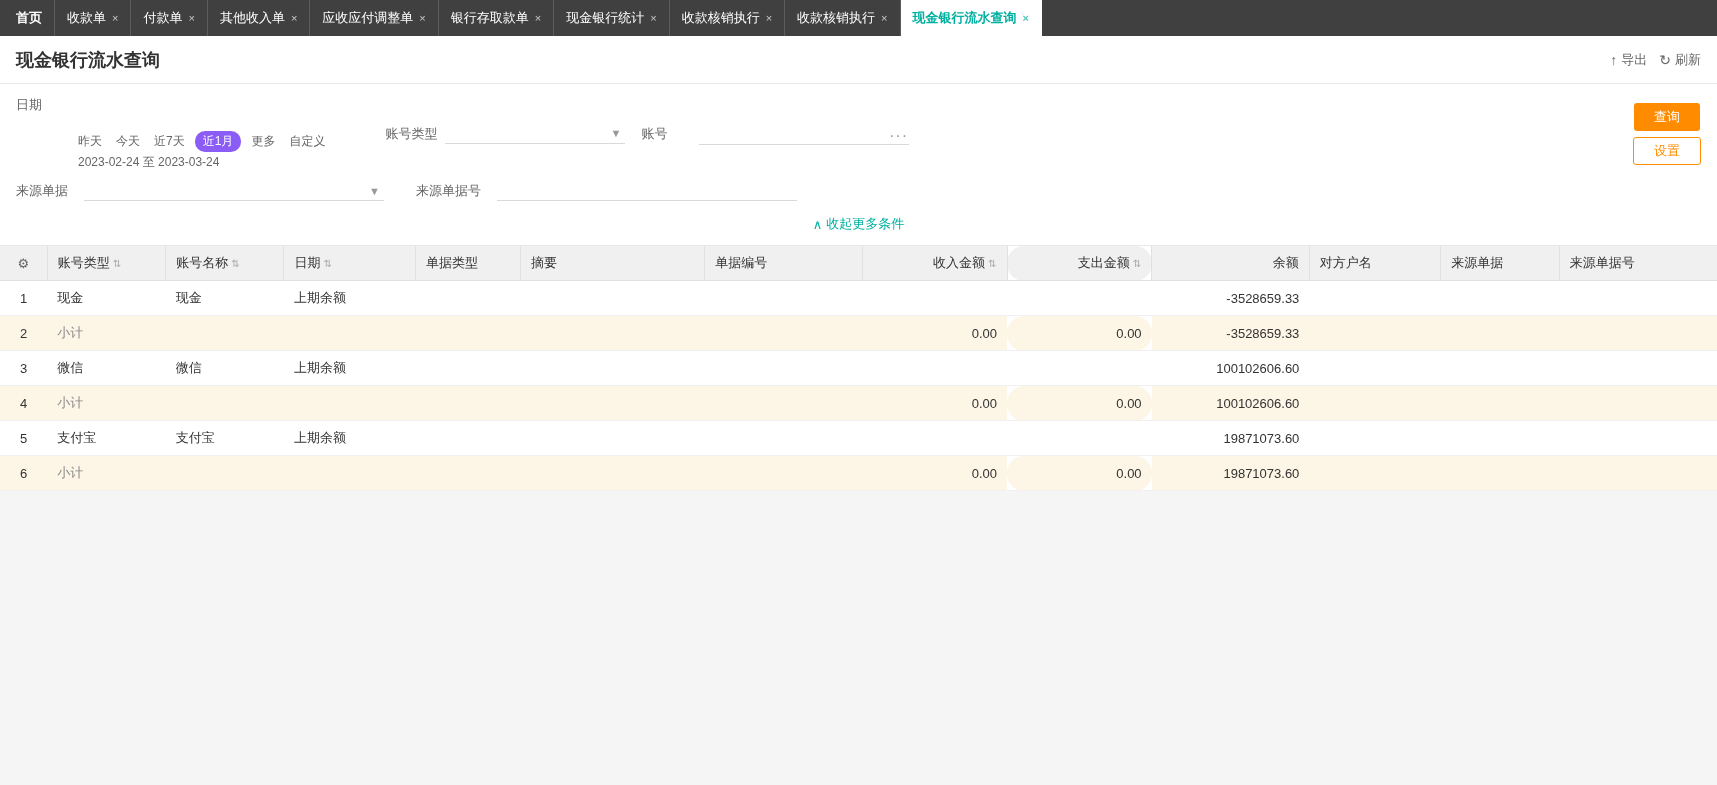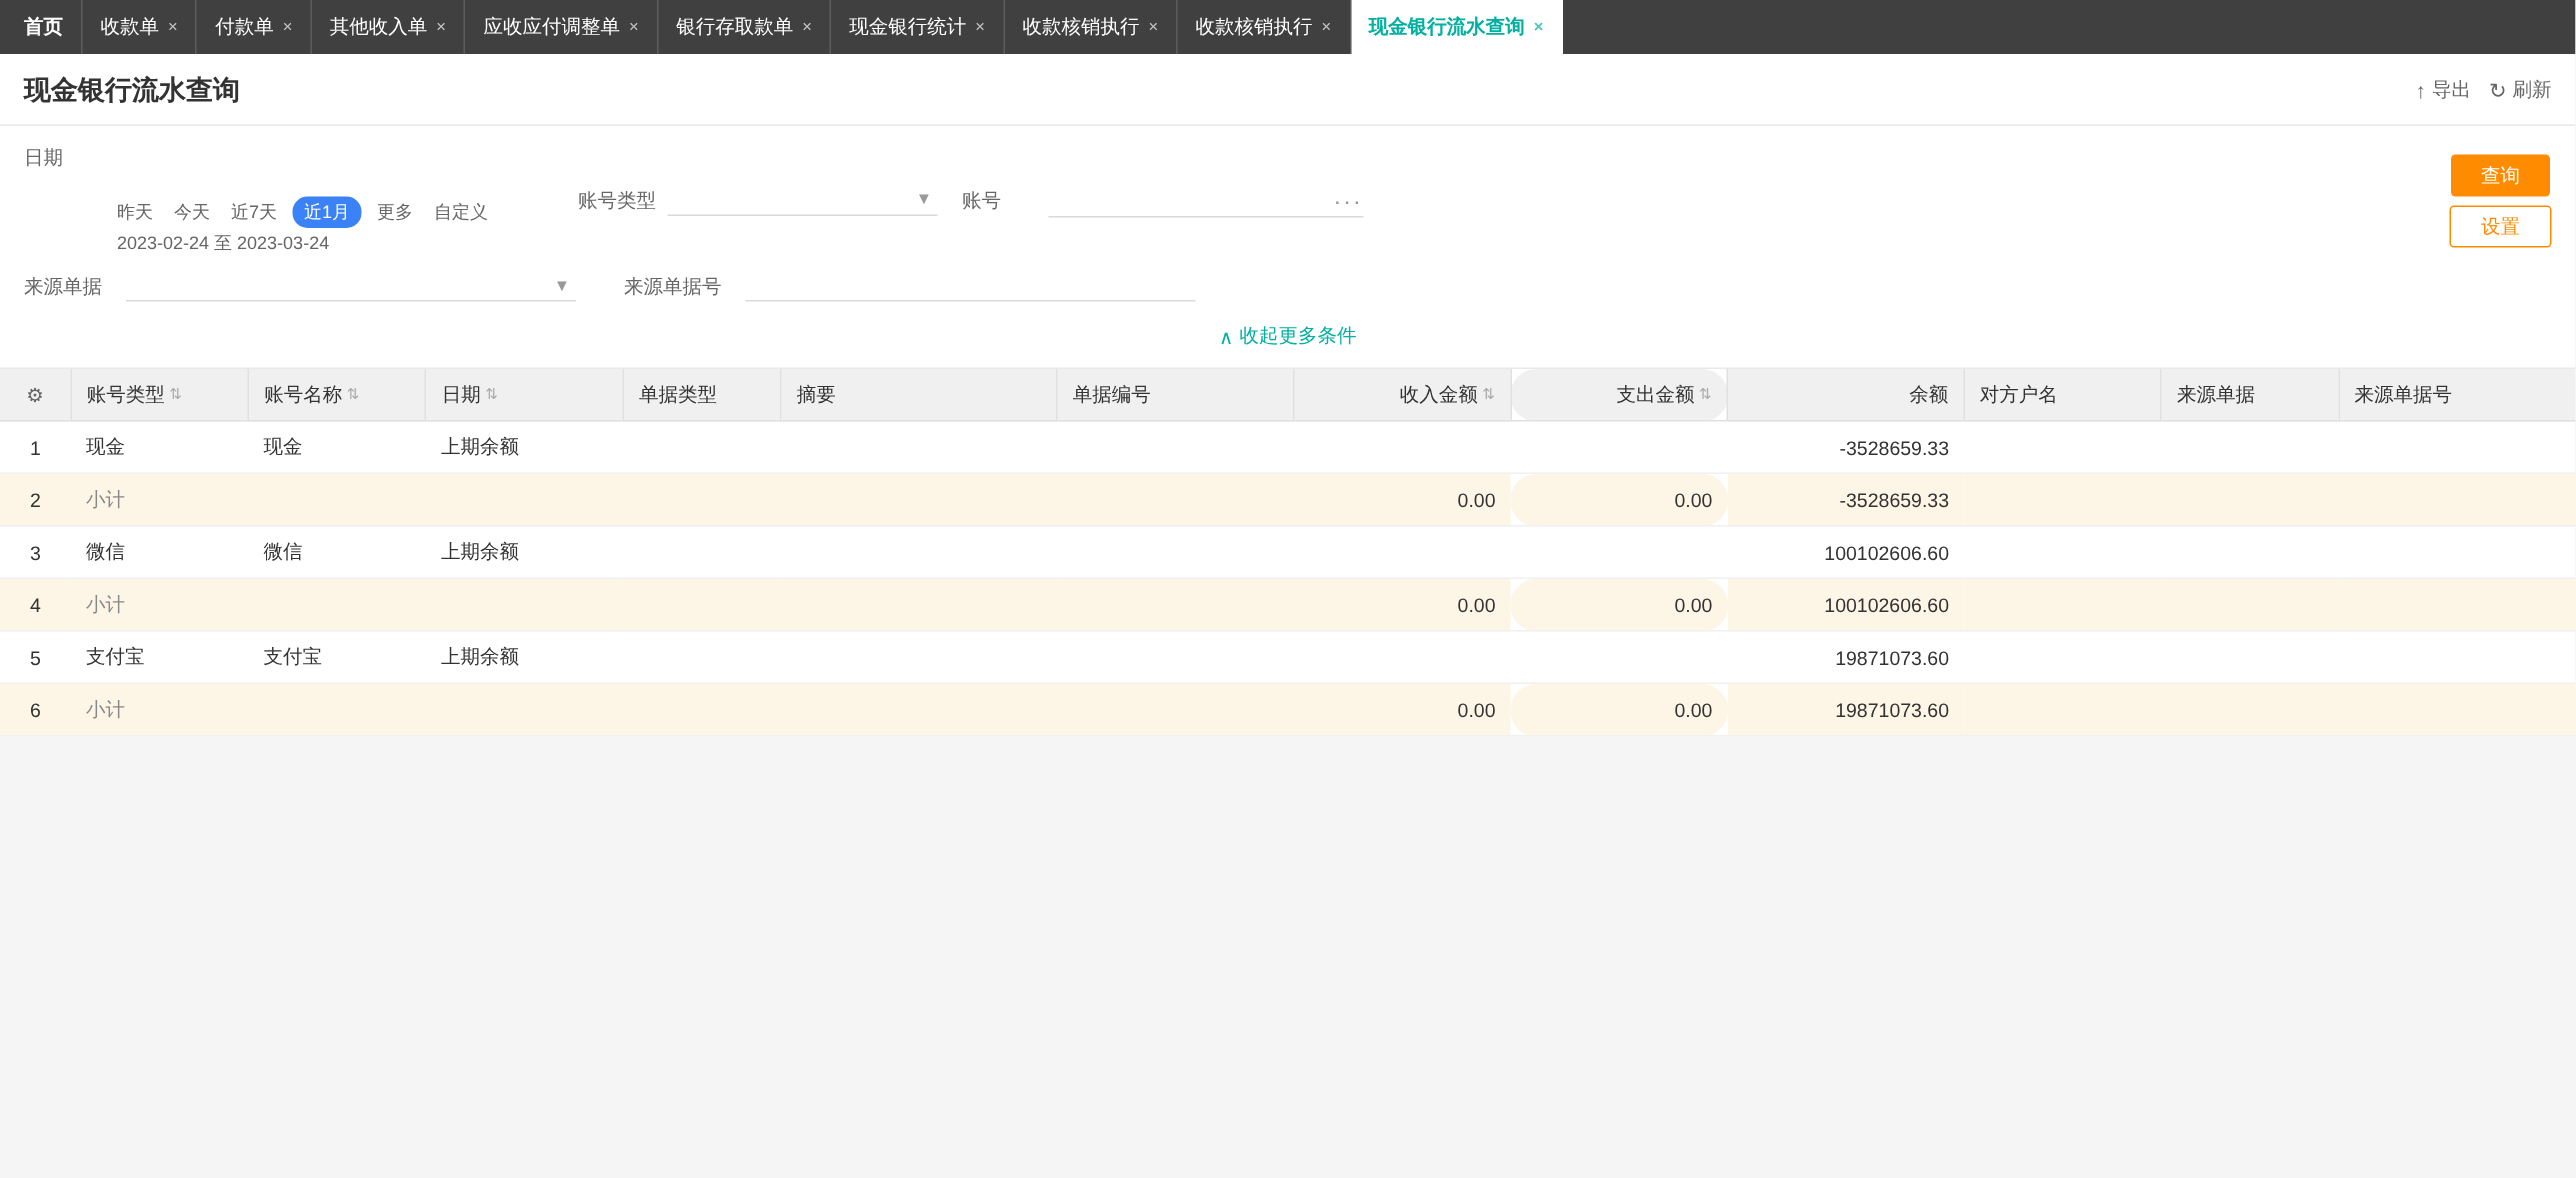--- a/index.html
+++ b/index.html
@@ -90,21 +90,21 @@
       gap: 6px;
       align-items: center;
     }
     .date-btn {
       color: #666;
       cursor: pointer;
       padding: 2px 4px;
       font-size: 12px;
     }
     .date-btn.active {
-      background: #3b82f6;
+      background: #8b5cf6;
       color: #fff;
       border-radius: 10px;
       padding: 2px 8px;
     }
     .date-range {
       color: #666;
       font-size: 12px;
       margin-left: 4px;
     }
     .filter-select {

